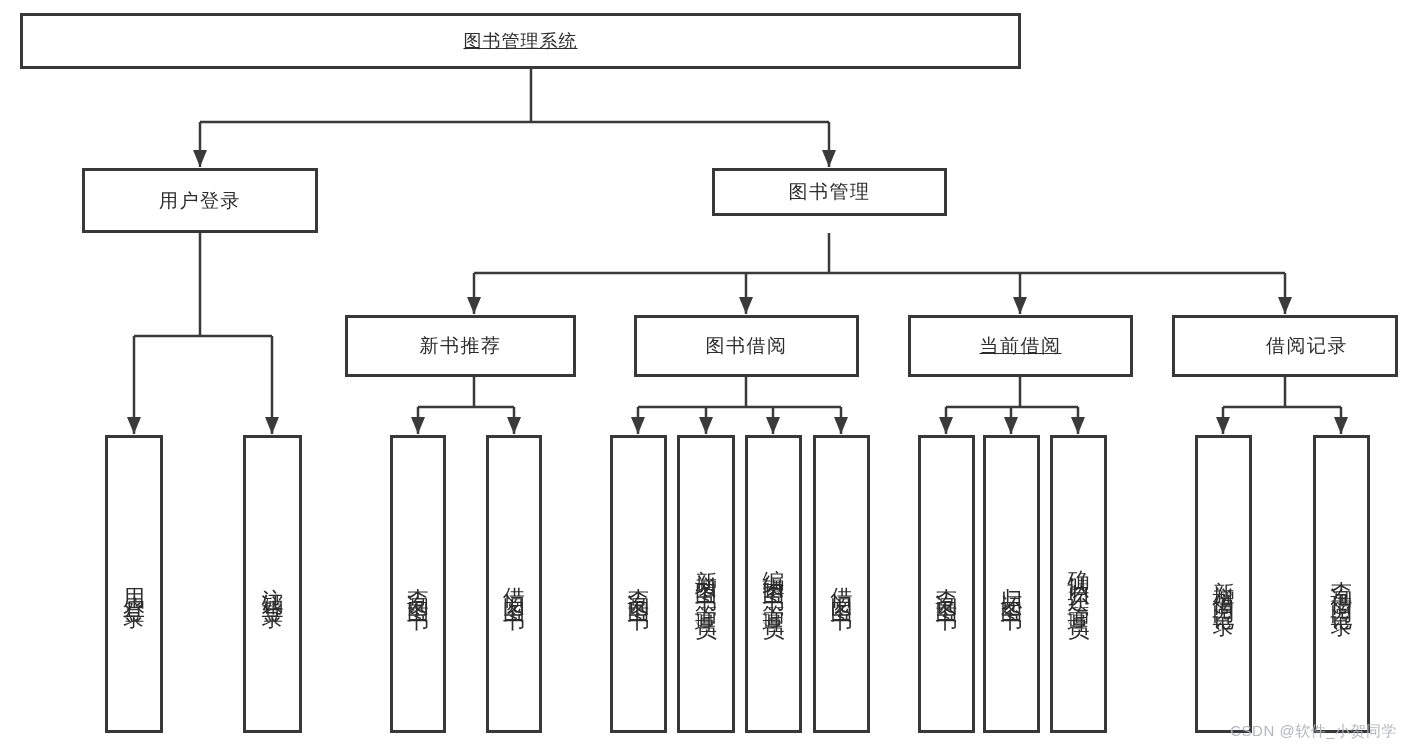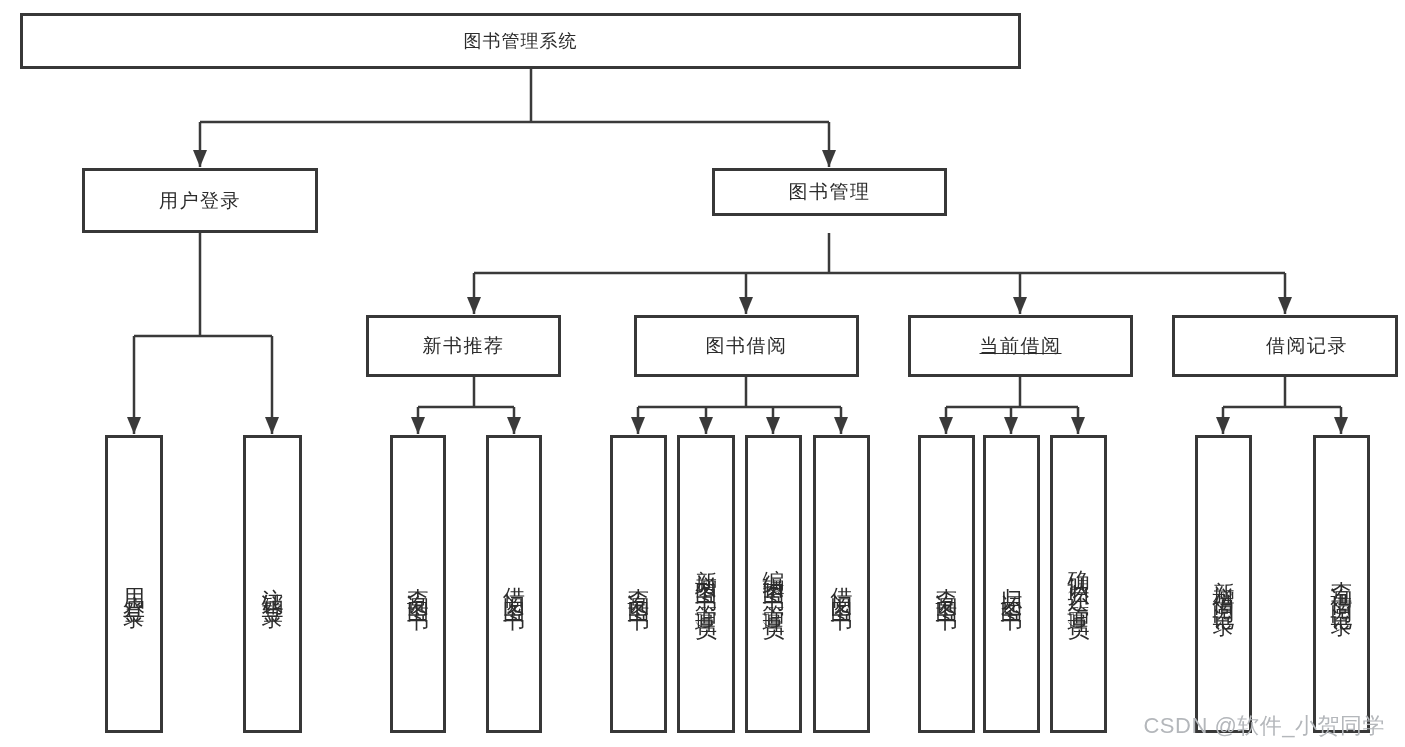--- a/index.html
+++ b/index.html
@@ -9,27 +9,27 @@
   body{font-family:"Liberation Sans", sans-serif;color:var(--text);}
   .stage{position:relative;width:1405px;height:747px;background:var(--bg);overflow:hidden;}
   .stage svg{position:absolute;left:0;top:0;}
   .stage svg path{stroke:var(--line);stroke-width:2.5;fill:none;}
   .stage svg .ah{fill:var(--line);stroke:none;}
   .node{
     position:absolute;box-sizing:border-box;border:3px solid var(--box-border);
     background:var(--bg);display:flex;align-items:center;justify-content:center;
   }
   .node.h .lbl{font-size:19px;letter-spacing:1.5px;white-space:nowrap;}
-  .node.root .lbl{font-size:18px;letter-spacing:1px;}
+  .node.root .lbl{font-size:18px;letter-spacing:1px;text-decoration:underline;}
   .leaf .lbl{
     writing-mode:vertical-rl;text-orientation:mixed;
     font-size:22px;letter-spacing:0.32em;line-height:1;
   }
   .watermark{
-    position:absolute;right:20px;bottom:6px;font-size:22px;
+    position:absolute;right:8px;bottom:6px;font-size:15px;
     color:var(--watermark);letter-spacing:0.5px;white-space:nowrap;z-index:5;margin-left:32px;
   }
 </style>
 </head>
 <body>
 
 <div class="stage">
 
   <svg width="1405" height="747" viewBox="0 0 1405 747" aria-hidden="true">
     <defs>
@@ -72,21 +72,21 @@
     <span class="lbl">图书管理系统</span>
   </div>
 
   <div class="node h" style="left:82px;top:168px;width:236px;height:65px;">
     <span class="lbl">用户登录</span>
   </div>
   <div class="node h" style="left:712px;top:168px;width:235px;height:48px;">
     <span class="lbl">图书管理</span>
   </div>
 
-  <div class="node h" style="left:366px;top:315px;width:195px;height:62px;justify-content:center;">
+  <div class="node h" style="left:345px;top:315px;width:231px;height:62px;justify-content:center;">
     <span class="lbl">新书推荐</span>
   </div>
   <div class="node h" style="left:634px;top:315px;width:225px;height:62px;">
     <span class="lbl">图书借阅</span>
   </div>
   <div class="node h" style="left:908px;top:315px;width:225px;height:62px;text-decoration:underline;">
     <span class="lbl">当前借阅</span>
   </div>
   <div class="node h" style="left:1172px;top:315px;width:226px;height:62px;padding-left:44px;">
     <span class="lbl">借阅记录</span>

